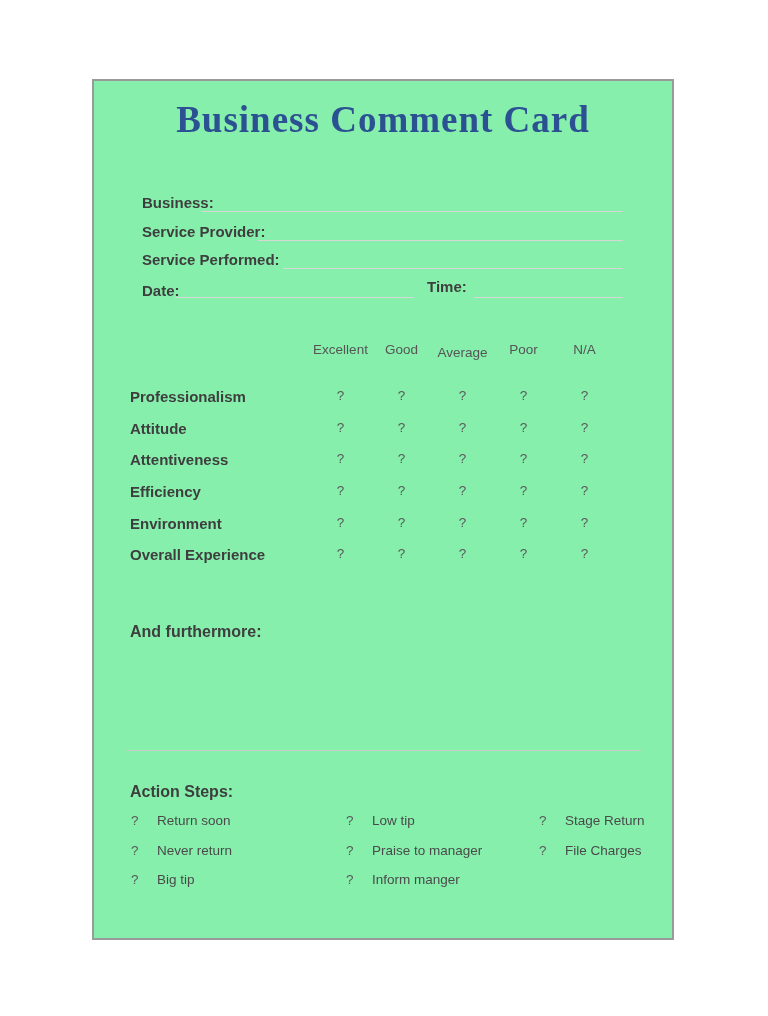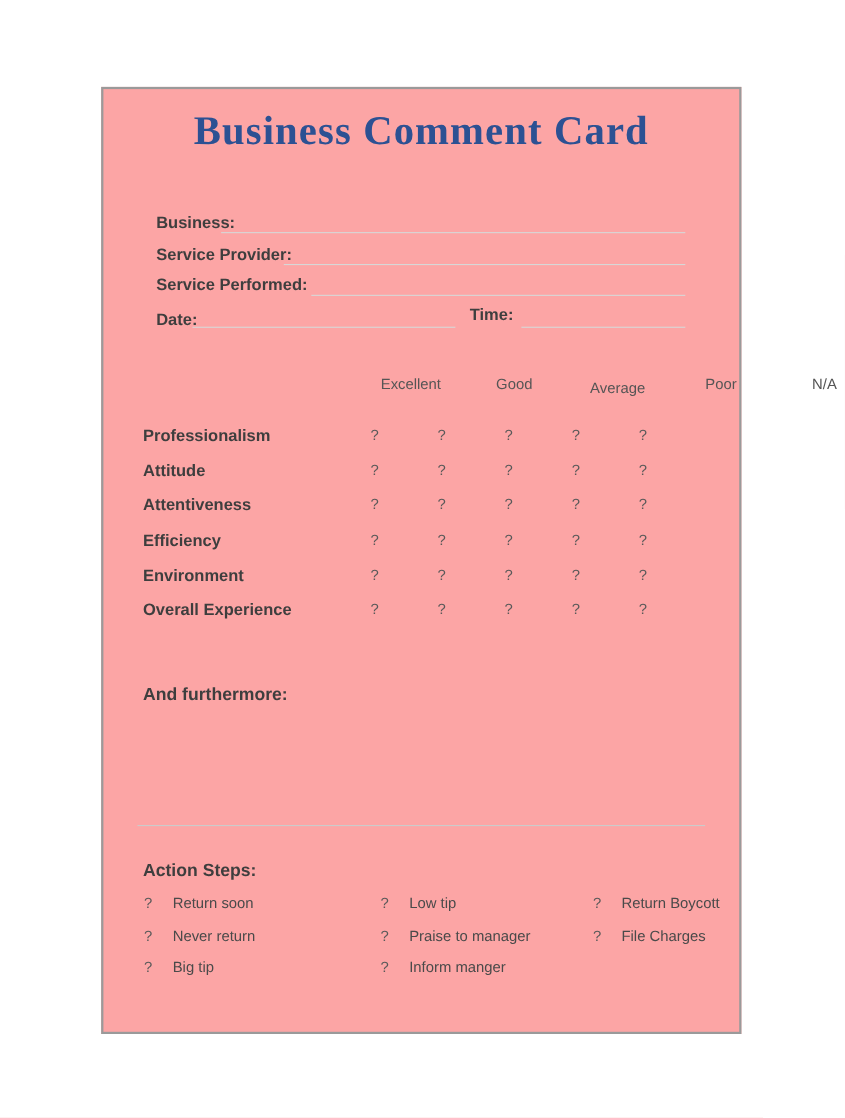--- a/index.html
+++ b/index.html
@@ -3,21 +3,21 @@
 <meta charset="utf-8">
 <style>
   html,body{margin:0;padding:0;background:#ffffff;}
   body{
     width:768px;height:1016px;position:relative;overflow:hidden;
     font-family:"Liberation Sans","DejaVu Sans",sans-serif;
     -webkit-font-smoothing:antialiased;
   }
   .page{
     position:absolute;left:92px;top:79px;width:582px;height:861px;
-    box-sizing:border-box;background:#fca5a5;border:2px solid #9a9a9a;
+    box-sizing:border-box;background:#86efac;border:2px solid #9a9a9a;
   }
   .title{
     position:absolute;top:17px;left:0;width:100%;margin:0;
     text-align:center;font-family:"Liberation Serif","DejaVu Serif",serif;
     font-weight:bold;font-size:37px;letter-spacing:1px;color:#2C5193;
   }
   .flabel{
     position:absolute;left:48px;font-size:15px;font-weight:bold;color:#3e3e3e;line-height:15px;white-space:nowrap;
   }
   .fill-line{position:absolute;height:0;border-bottom:1px solid #d7d7d7;}
@@ -27,21 +27,21 @@
   .l-date{top:202px;}
   .l-time{left:333px;top:198px;}
   .u-business{top:130px;left:107px;width:422px;}
   .u-provider{top:159px;left:164px;width:365px;}
   .u-performed{top:187px;left:189px;width:340px;}
   .u-date{top:216px;left:81px;width:239px;}
   .u-time{top:216px;left:380px;width:149px;}
 
   .rating{position:absolute;left:36px;top:262px;width:500px;}
   .r-head,.r-row{display:flex;align-items:flex-start;}
-  .r-head{height:46px;gap:33px;}
+  .r-head{height:46px;}
   .r-row{height:31.7px;}
   .r-spacer,.r-label{width:180px;flex:none;}
   .r-colh,.r-cell{width:61px;flex:none;text-align:center;}
   .r-colh{font-size:13.5px;color:#555555;line-height:14px;}
   .r-colh.avg{position:relative;top:3px;}
   .r-label{font-size:15px;font-weight:bold;color:#3e3e3e;line-height:15px;white-space:nowrap;}
   .r-cell{font-size:13.5px;color:#595959;line-height:14px;cursor:default;}
 
   .furthermore{position:absolute;left:36px;top:515px;font-size:16px;font-weight:bold;color:#3e3e3e;line-height:16px;margin-top:28px;}
   .divider{position:absolute;left:31px;top:669px;width:516px;height:0;border-top:1.5px solid #cbcbcb;}
@@ -172,21 +172,21 @@
     </div>
     <div class="step">
       <span class="q">?</span>
       <span class="t">Inform manger</span>
     </div>
   </div>
 
   <div class="steps-col col-3">
     <div class="step">
       <span class="q">?</span>
-      <span class="t">Return Boycott</span>
+      <span class="t">Stage Return</span>
     </div>
     <div class="step">
       <span class="q">?</span>
       <span class="t">File Charges</span>
     </div>
   </div>
 
 </div>
 
 </body></html>

